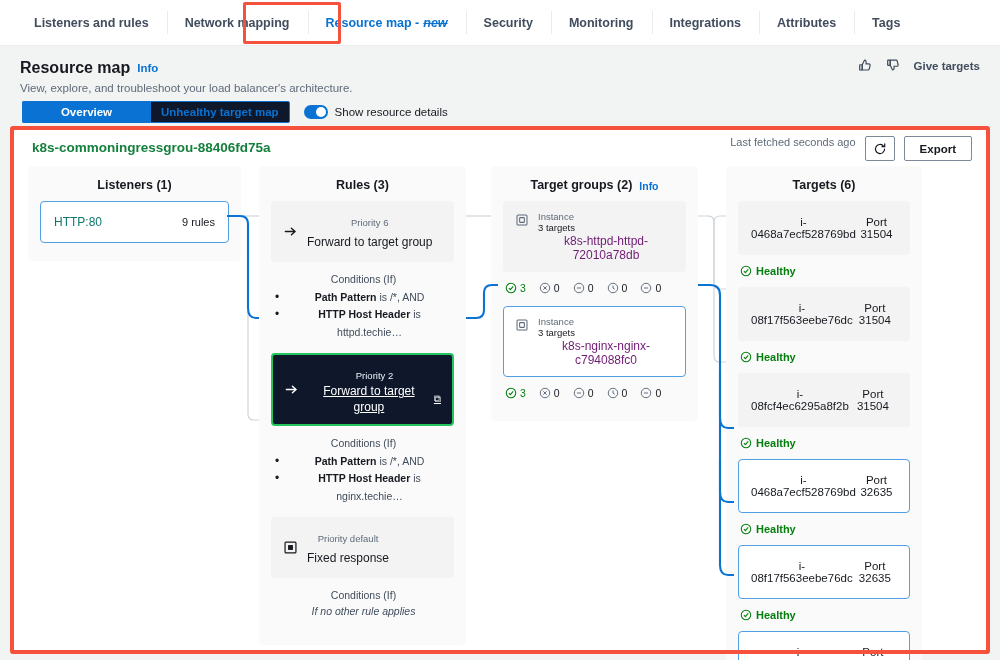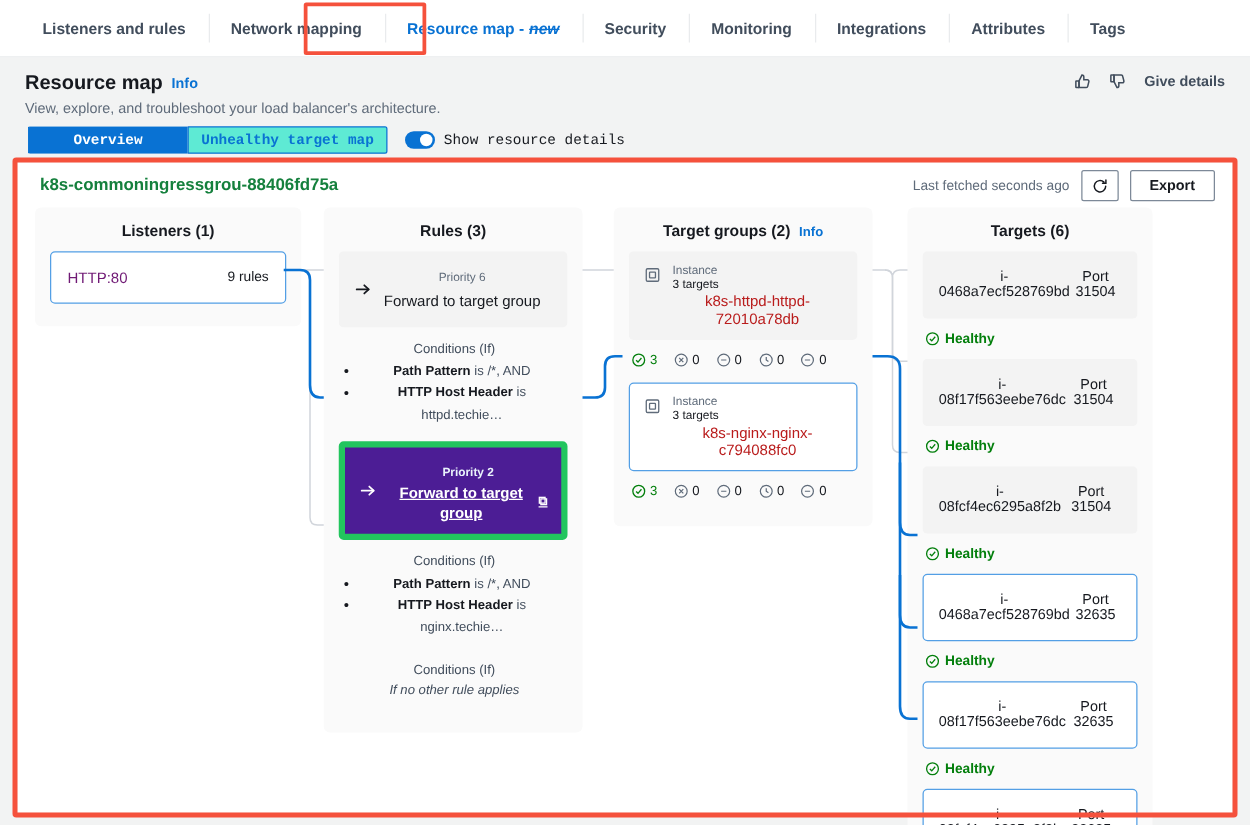--- a/index.html
+++ b/index.html
@@ -55,28 +55,28 @@
   .feedback {
     position: absolute; right: 20px; top: 58px;
     display: flex; align-items: center; gap: 13px;
     font-size: 11.5px; font-weight: 700; color: #414d5c;
   }
   .feedback .ic { cursor: pointer; display: flex; }
 
   
   .controls {
     position: absolute; left: 22px; top: 101px;
-    display: flex; align-items: center; gap: 14px; font-family: Liberation Mono, monospace;
+    display: flex; align-items: center; gap: 14px;
   }
   .seg { display: flex; }
   .seg-btn {
     height: 22px; min-width: 128px; padding: 0 10px;
     display: flex; align-items: center; justify-content: center;
     font-size: 11.5px; font-weight: 700; cursor: pointer;
-    border: 1px solid #0972d3; background: #5eead4; color: #0972d3;
+    border: 1px solid #0972d3; background: #0f172a; color: #0972d3;
   }
   .seg-btn.active { background: #0972d3; color: #ffffff; }
   .seg-btn:first-child { border-radius: 2px 0 0 2px; border-right: none; }
   .seg-btn:last-child { border-radius: 0 2px 2px 0; }
 
   .toggle-wrap { display: flex; align-items: center; gap: 7px; cursor: pointer; }
   .toggle {
     width: 24px; height: 14px; border-radius: 8px; background: #0972d3;
     position: relative;
   }
@@ -97,21 +97,21 @@
     position: absolute; left: 14px; top: 130px;
     width: 972px; height: 520px;
     background: #ffffff;
   }
   .map-title {
     position: absolute; left: 18px; top: 10px;
     font-size: 13.5px; font-weight: 700; color: #15803d;
   }
   .map-actions {
     position: absolute; right: 14px; top: 6px;
-    display: flex; align-items: center; gap: 9px;
+    display: flex; align-items: flex-start; gap: 9px;
   }
   .fetch-text { font-size: 11px; color: #5f6b7a; }
   .icon-btn {
     width: 30px; height: 25px; border: 1px solid #7d8998; border-radius: 2px;
     background: #fff; display: flex; align-items: center; justify-content: center;
     cursor: pointer;
   }
   .export-btn {
     height: 25px; padding: 0 15px; border: 1px solid #7d8998; border-radius: 2px;
     background: #fff; font-size: 11.5px; font-weight: 700; color: #16191f;
@@ -133,29 +133,29 @@
   #col-targetgroups{ left: 477px; top: 36px; width: 207px; }
   #col-targets     { left: 712px; top: 36px; width: 196px; }
 
   
   .card {
     background: #f3f3f3; border-radius: 4px; border: 1px solid transparent;
     margin: 0 12px 4px 12px; position: relative;
   }
   .card.boxed { background: #ffffff; border: 1px solid #539fe5; }
   .card.selected-blue {
-    background: #4c1d95; border: 5px solid #22c55e; color: #ffffff; font-weight: bold;
+    background: #0f172a; border: 2px solid #22c55e; color: #ffffff;
   }
 
   
   .listener-card {
     display: flex; align-items: center; justify-content: space-between;
     padding: 13px 13px; font-size: 12px;
   }
-  .listener-card .lname { font-weight: 400; color: #701a75; }
+  .listener-card .lname { font-weight: 400; color: #0f766e; }
   .listener-card .lrules { font-size: 11px; color: #16191f; }
 
   
   .rule-card {
     display: flex; align-items: center; gap: 9px;
     padding: 9px 11px;
   }
   .rule-ico { flex: 0 0 auto; display: flex; align-items: center; }
   .rule-txt { line-height: 1.28; }
   .rule-prio { font-size: 9.5px; color: #5f6b7a; }
@@ -178,21 +178,21 @@
   .cond-list b { color: #16191f; font-weight: 700; }
   .cond-note { font-size: 10.5px; color: #414d5c; font-style: italic; }
 
   
   .tg-card { display: flex; gap: 9px; padding: 9px 11px; }
   .tg-ico { flex: 0 0 auto; padding-top: 2px; }
   .tg-body { flex: 1; }
   .tg-row1 { display: flex; justify-content: space-between; align-items: baseline; flex-direction: column; }
   .tg-type { font-size: 9.5px; color: #5f6b7a; }
   .tg-count { font-size: 9.5px; color: #16191f; }
-  .tg-name { font-size: 12px; color: #b91c1c; margin-top: 1px; }
+  .tg-name { font-size: 12px; color: #701a75; margin-top: 1px; }
   .health-row {
     display: flex; gap: 13px; align-items: center;
     padding: 6px 0 12px 14px;
   }
   .hstat { display: flex; align-items: center; gap: 3px; font-size: 10.5px; color: #16191f; }
   .hstat.ok { color: #037f0c; }
 
   
   .tgt-card {
     display: flex; align-items: center; justify-content: space-between;
@@ -254,21 +254,21 @@
         <path d="M4.5 7.2 7 2.2c.9 0 1.6.7 1.6 1.6v2.4h3.1c.8 0 1.4.8 1.2 1.6l-1 4c-.1.6-.6 1-1.2 1H4.5z"></path>
         <rect x="1.8" y="7.2" width="2.7" height="5.6" rx="0.4"></rect>
       </svg>
     </span>
     <span class="ic">
       <svg width="15" height="15" viewBox="0 0 16 16" fill="none" stroke="#414d5c" stroke-width="1.3">
         <path d="M4.5 7.8 7 12.8c.9 0 1.6-.7 1.6-1.6V8.8h3.1c.8 0 1.4-.8 1.2-1.6l-1-4c-.1-.6-.6-1-1.2-1H4.5z"></path>
         <rect x="1.8" y="2.2" width="2.7" height="5.6" rx="0.4"></rect>
       </svg>
     </span>
-    <span>Give details</span>
+    <span>Give targets</span>
   </div>
 
   <div class="controls">
     <div class="seg">
       <div class="seg-btn active">Overview</div>
       <div class="seg-btn">Unhealthy target map</div>
     </div>
     <div class="toggle-wrap">
       <span class="toggle"></span>
       <span class="toggle-label">Show resource details</span>
@@ -376,20 +376,34 @@
         </div>
       </div>
       <div class="cond-block">
         <div class="cond-title">Conditions (If)</div>
         <ul class="cond-list">
           <li><b>Path Pattern</b><span> is /*, AND</span></li>
           <li><b>HTTP Host Header</b><span> is nginx.techie…</span></li>
         </ul>
       </div>
 
+      <div class="card">
+        <div class="rule-card">
+          <span class="rule-ico">
+            <svg width="15" height="15" viewBox="0 0 16 16" fill="none" stroke="#16191f" stroke-width="1.3">
+              <rect x="2.2" y="2.2" width="11.6" height="11.6" rx="1"></rect>
+              <rect x="5.4" y="5.4" width="5.2" height="5.2" fill="#16191f" stroke="none"></rect>
+            </svg>
+          </span>
+          <span class="rule-txt">
+            <span class="rule-prio">Priority default</span><br>
+            <span class="rule-action">Fixed response</span>
+          </span>
+        </div>
+      </div>
       <div class="cond-block">
         <div class="cond-title">Conditions (If)</div>
         <div class="cond-note">If no other rule applies</div>
       </div>
       <div style="height:16px"></div>
     </div>
 
     <div class="col" id="col-targetgroups">
       <div class="col-title">
         <span>Target groups (2)</span><span class="info-link">Info</span>

